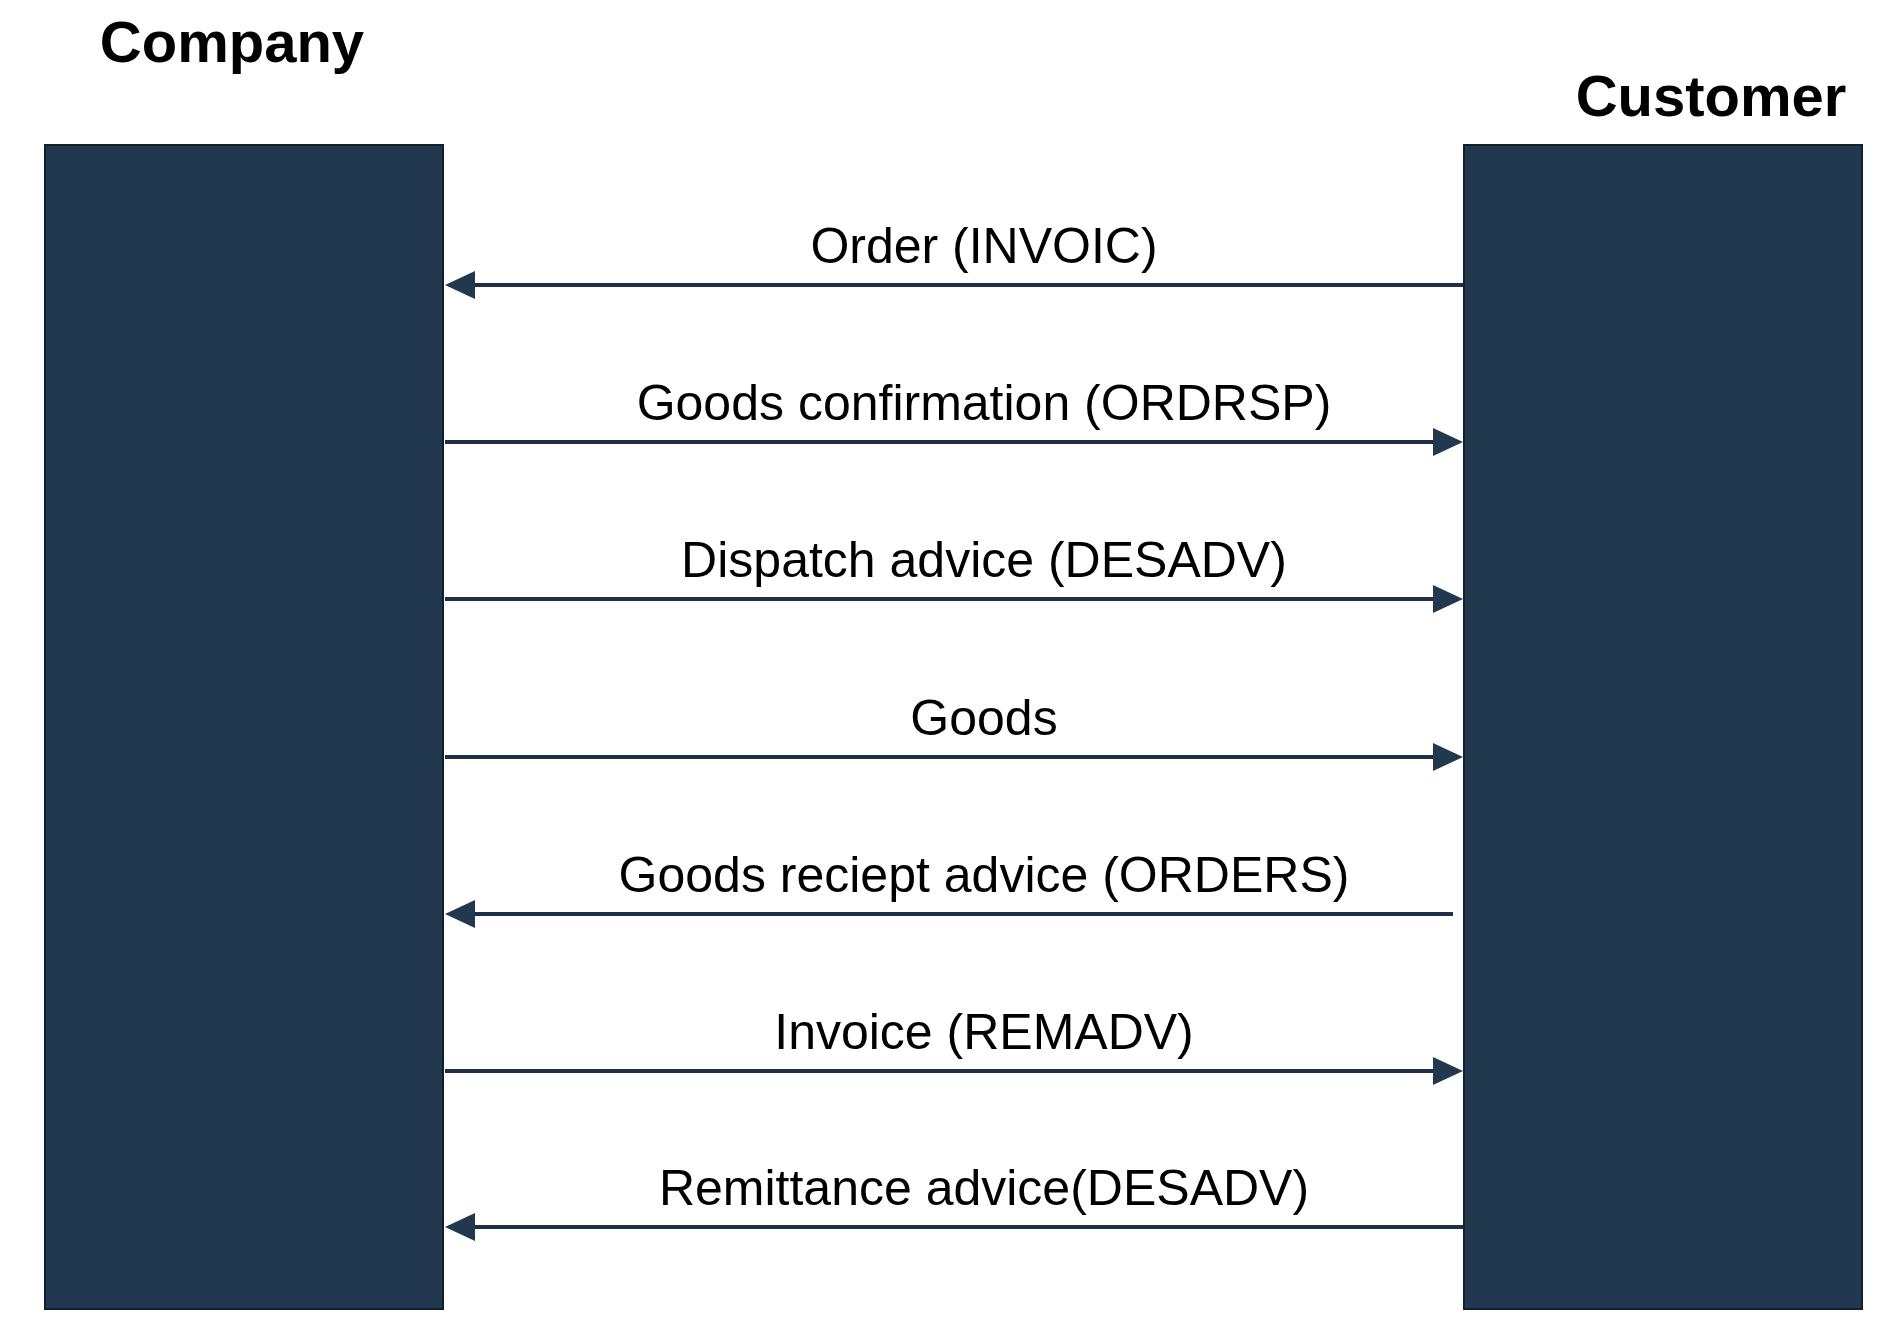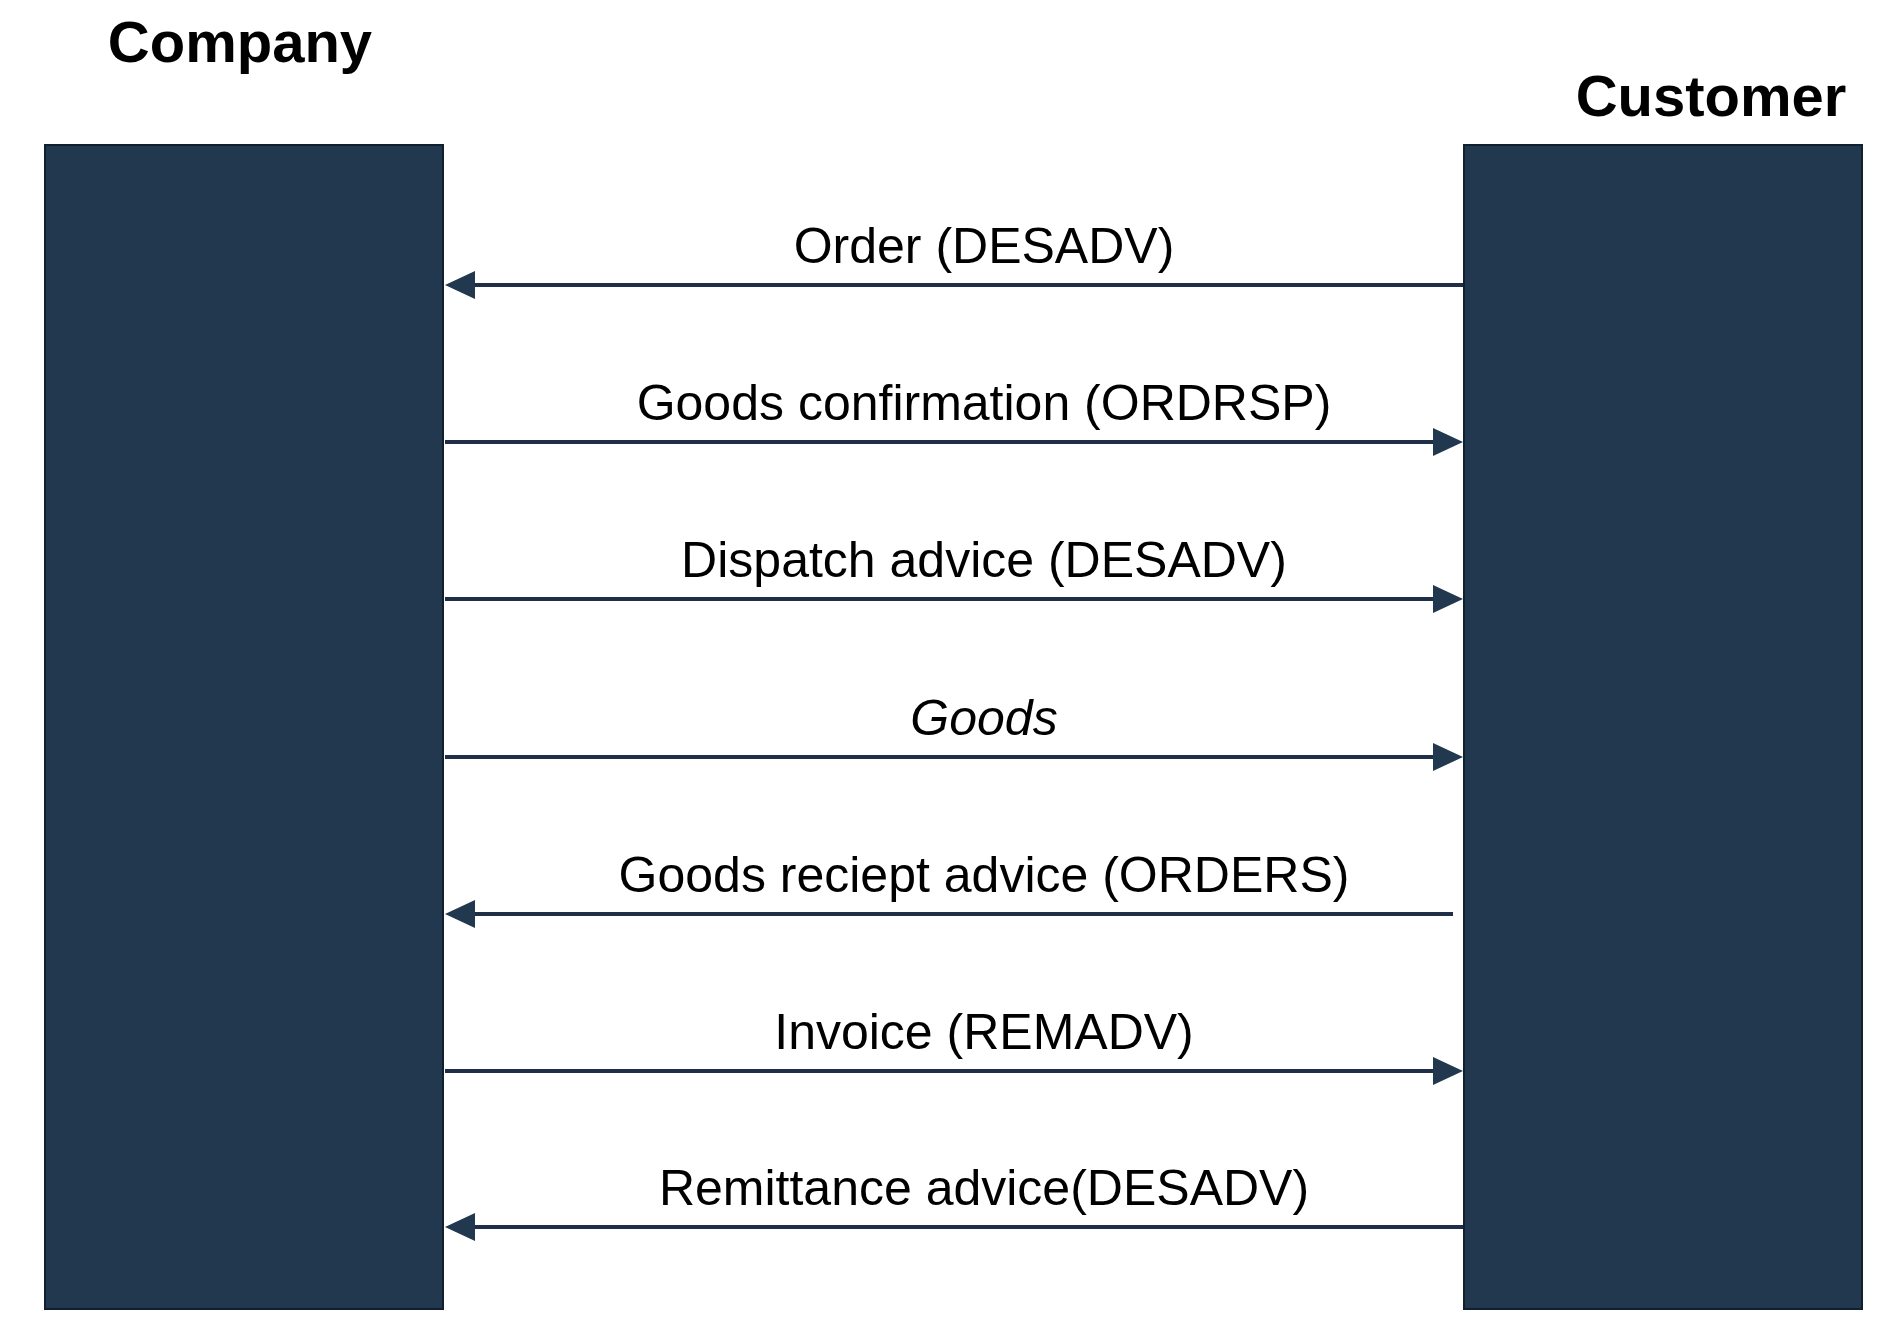--- a/index.html
+++ b/index.html
@@ -37,21 +37,21 @@
   
   .actor-title {
     position: absolute;
     width: 420px;
     text-align: center;
     font-weight: bold;
     font-size: 58px;
     line-height: 72px;
     color: var(--title-text);
   }
-  .actor-title.left  { left: 30px;  top: 6px; }
+  .actor-title.left  { left: 22px;  top: 6px; }
   .actor-title.right { left: 1501px; top: 60px; }
   .actor-title span { display: block; }
 
   
   .msg {
     position: absolute;
     left: 445px;
     width: 1018px;
     height: 0;
   }
@@ -59,21 +59,21 @@
     position: absolute;
     bottom: 11px;
     left: 30px;
     right: -30px;
     text-align: center;
     font-size: 50px;
     line-height: 56px;
     color: var(--label-text);
     white-space: nowrap;
   }
-  .style-italic .msg-label { font-style: italic; }
+  .style-italic .msg-label { }
 
   .msg-line {
     position: absolute;
     top: -2px;
     height: 4px;
     background: var(--arrow-line);
   }
   .dir-right .msg-line { left: 0; right: 26px; }
   .dir-left  .msg-line { left: 26px; right: 0; }
   .dir-left.inset-right .msg-line { right: 10px; }
@@ -98,21 +98,21 @@
     <span>Company</span>
   </div>
   <div class="actor-title right">
     <span>Customer</span>
   </div>
 
   <div class="actor-bar left"></div>
   <div class="actor-bar right"></div>
 
   <div class="msg dir-left" style="top:285px">
-    <div class="msg-label">Order (DESADV)</div>
+    <div class="msg-label">Order (INVOIC)</div>
     <div class="msg-line"></div>
     <div class="arrow-head"></div>
   </div>
 
   <div class="msg dir-right" style="top:442px">
     <div class="msg-label">Goods confirmation (ORDRSP)</div>
     <div class="msg-line"></div>
     <div class="arrow-head"></div>
   </div>
 

